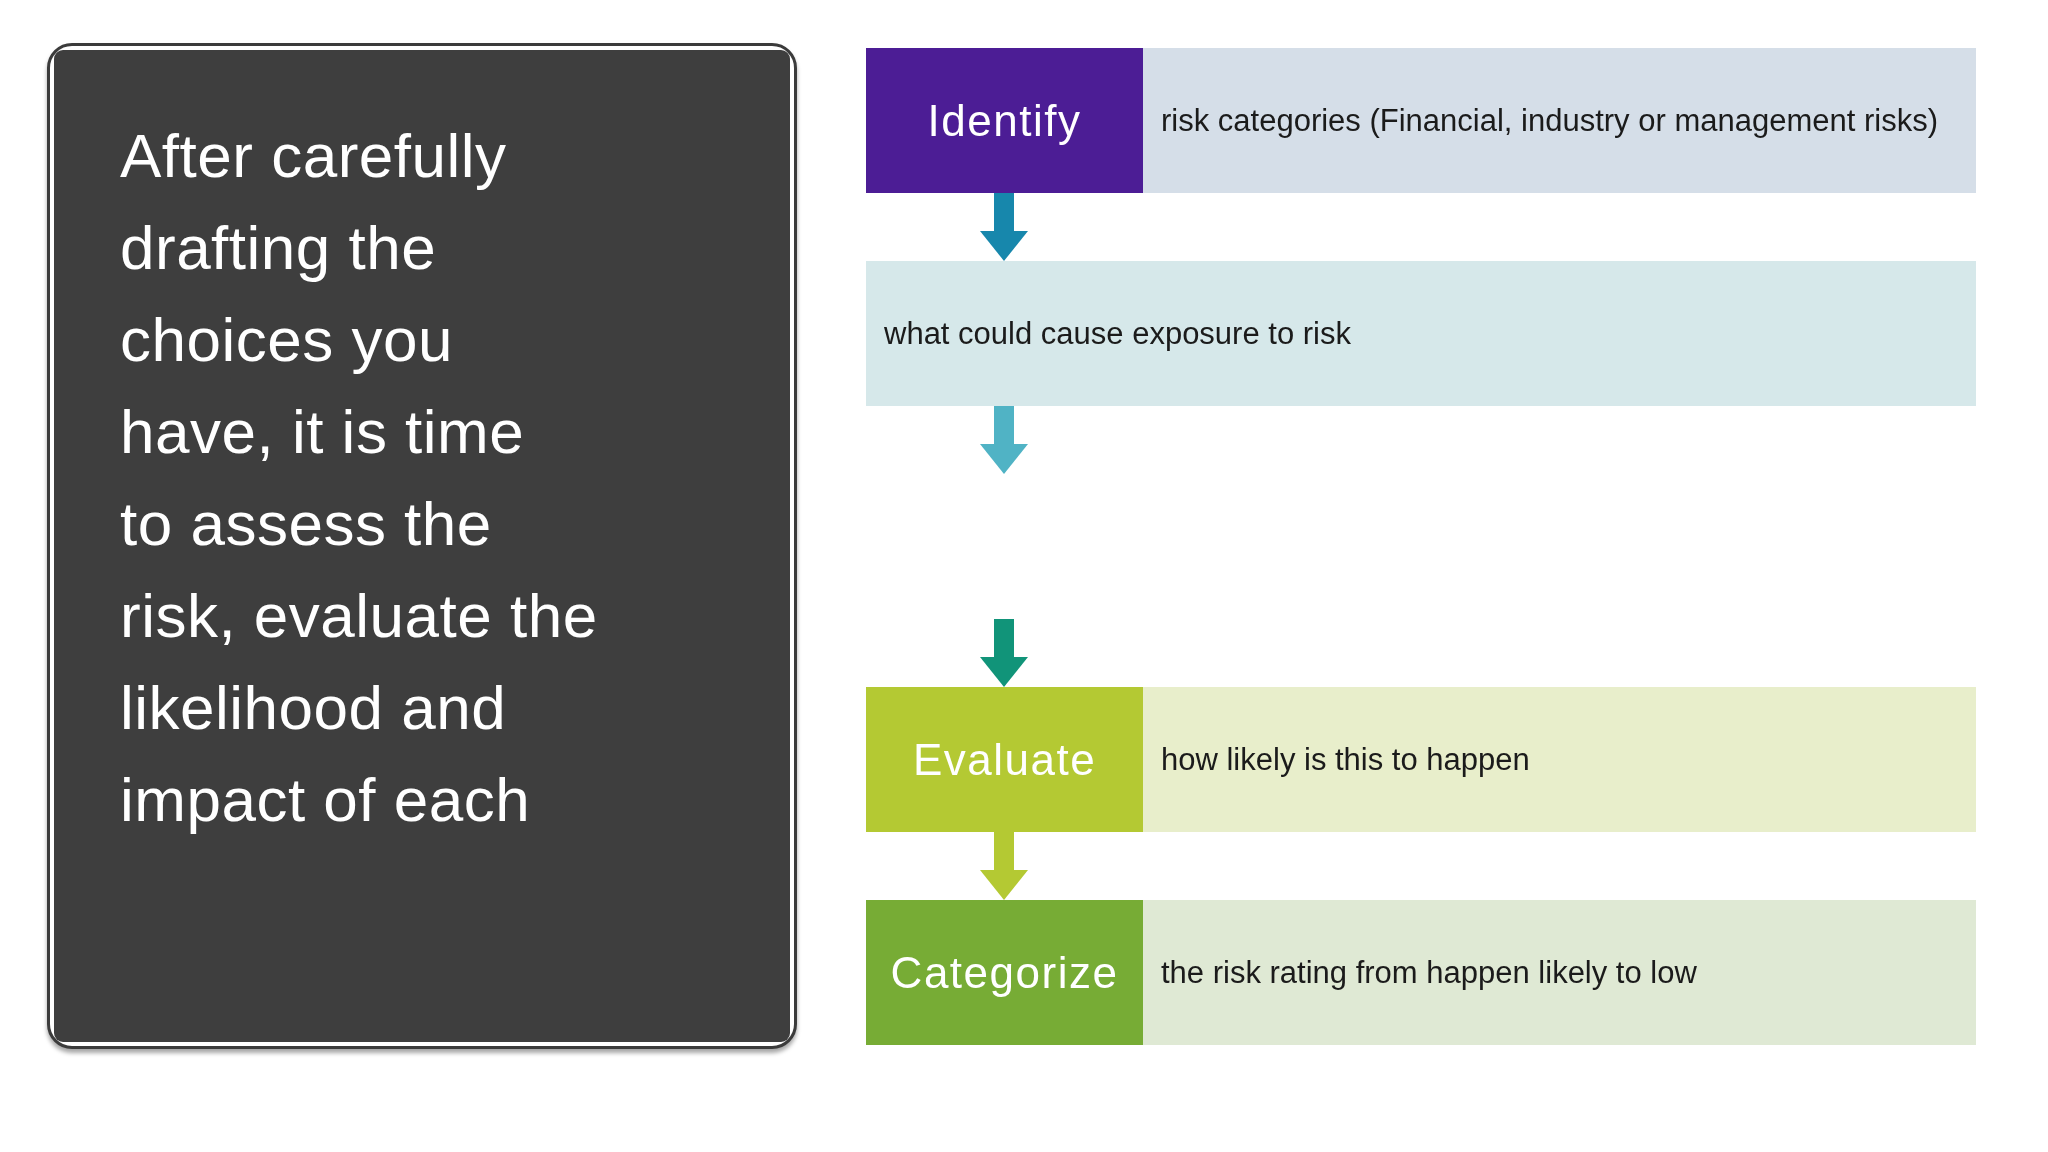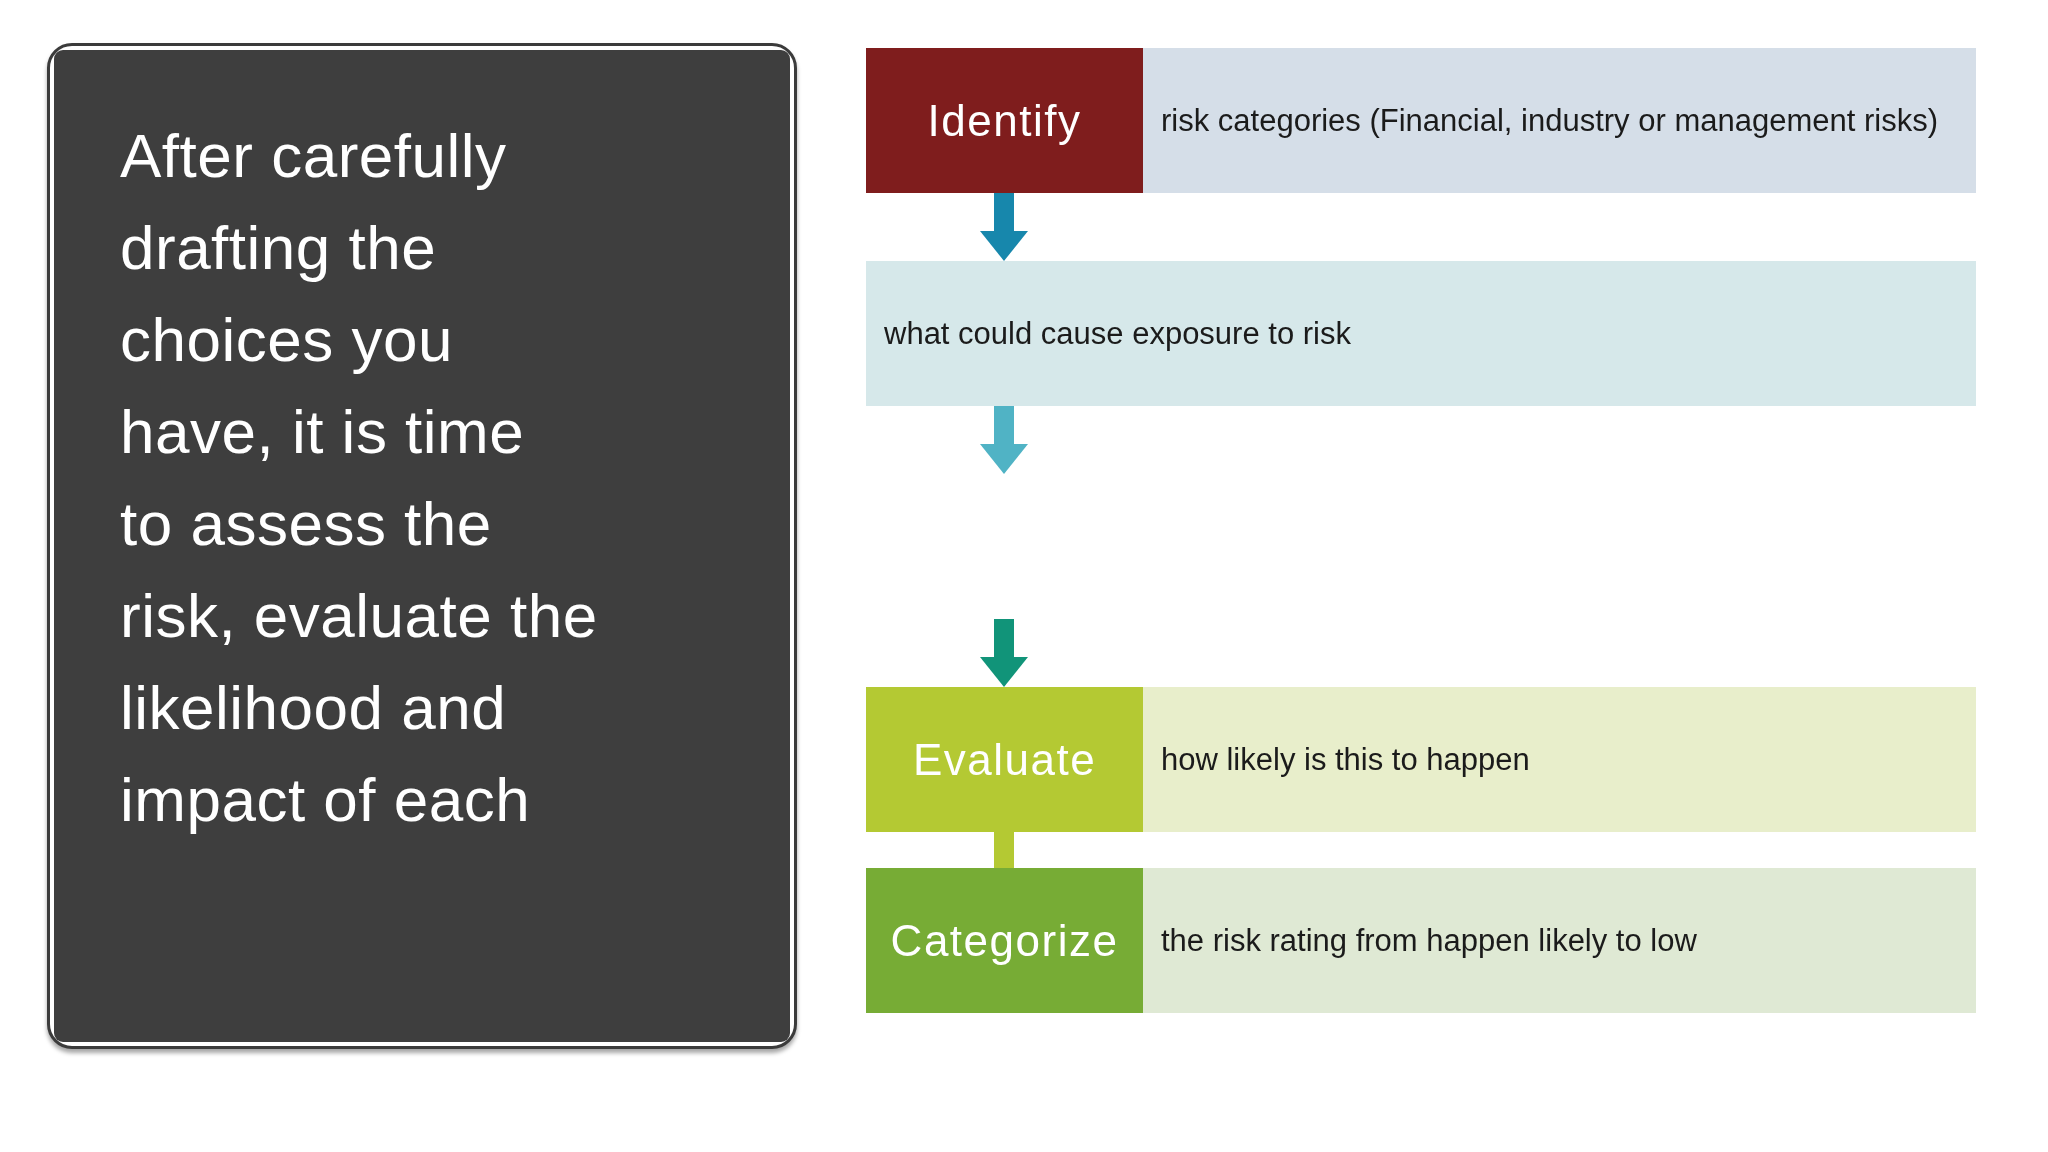--- a/index.html
+++ b/index.html
@@ -48,21 +48,21 @@
   }
   .step-row {
     position: absolute;
     left: 0; width: 100%; height: 145px;
     display: flex;
   }
   .r1 { top: 0px; }
   .r2 { top: 213px; }
   .r3 { top: 426px; }
   .r4 { top: 639px; }
-  .r5 { top: 820px; }
+  .r5 { top: 852px; }
 
   .label-box {
     width: 277px;
     flex: 0 0 277px;
     display: flex;
     align-items: center;
     justify-content: center;
   }
   .label-text {
     color: #ffffff;
@@ -119,21 +119,21 @@
 to assess the
 risk, evaluate the
 likelihood and
 impact of each</div>
     </div>
   </div>
 
   <div class="diagram">
 
     <div class="step-row r1">
-      <div class="label-box" style="background-color: #7f1d1d; text-align: center;">
+      <div class="label-box" style="background-color: #4c1d95; text-align: center;">
         <span class="label-text">Identify</span>
       </div>
       <div class="desc-box" style="background-color: rgb(213, 222, 232);">
         <span class="desc-text">risk categories (Financial, industry or management risks)</span>
       </div>
     </div>
 
     <div class="arrow a1">
       <div class="arrow-stem" style="background-color: rgb(23, 135, 172);"></div>
       <div class="arrow-head" style="border-top-color: rgb(23, 135, 172);"></div>

